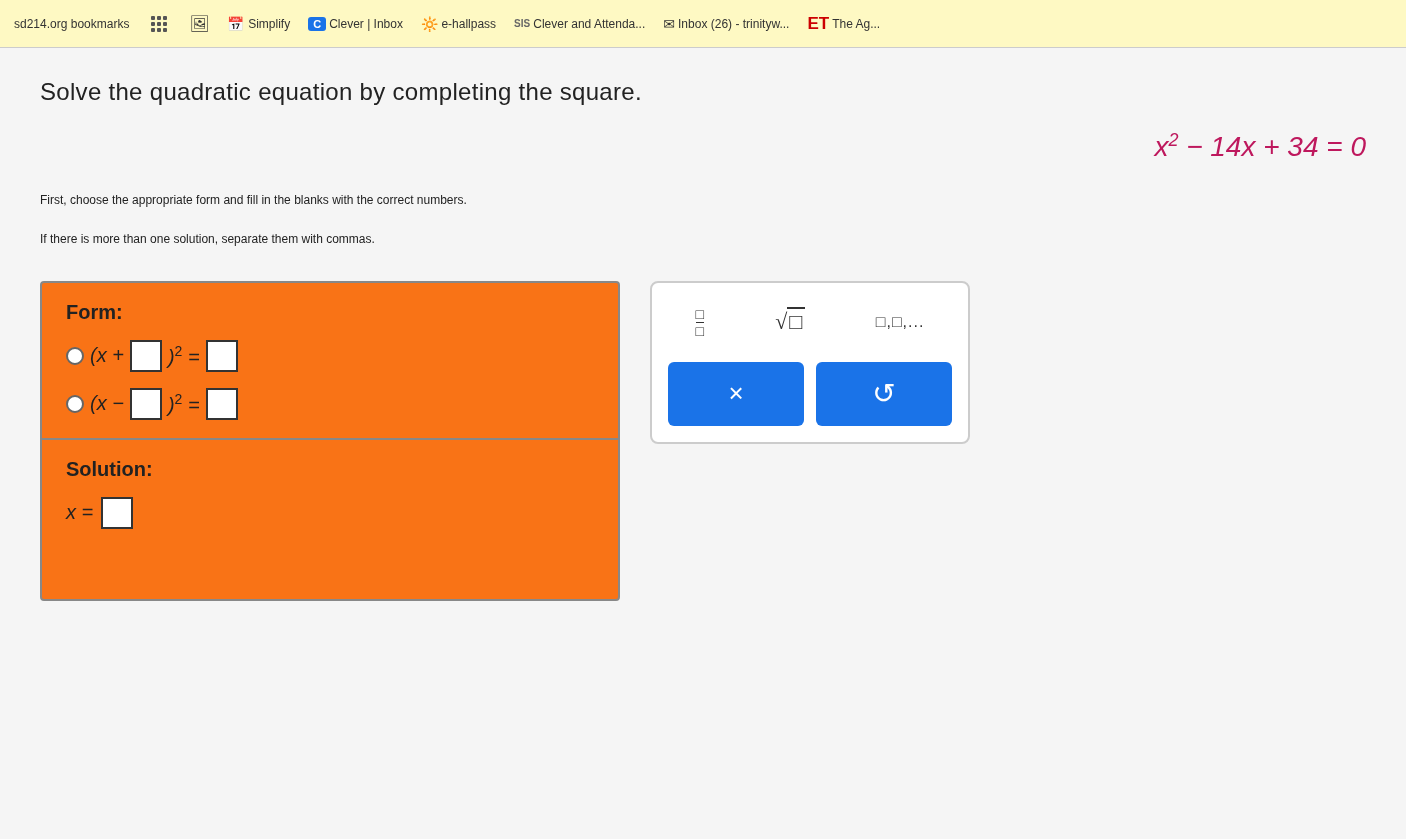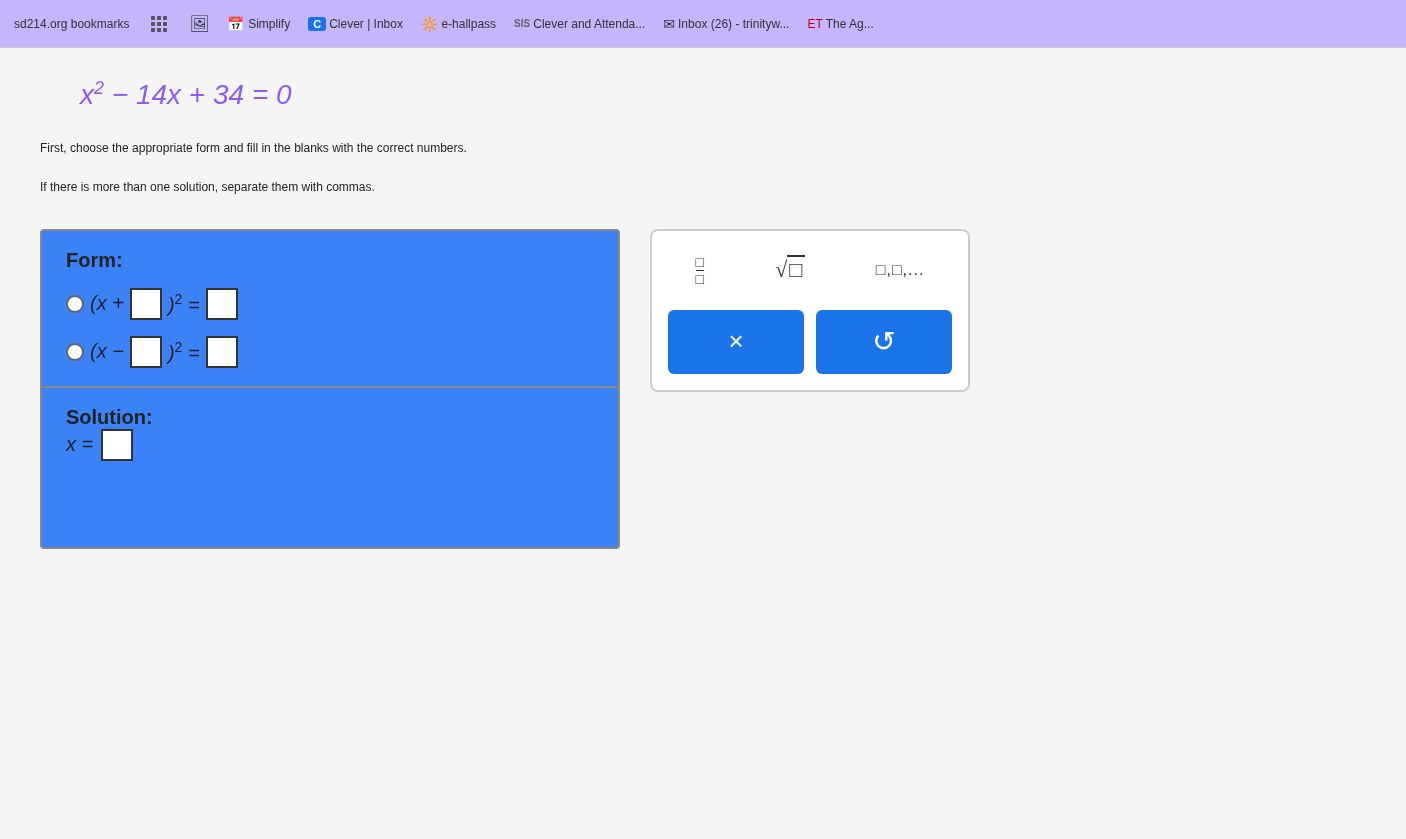--- a/index.html
+++ b/index.html
@@ -7,21 +7,21 @@
     body {
       font-family: Arial, sans-serif;
       background: #f0f0f0;
       width: 1406px;
       min-height: 839px;
       overflow-x: hidden;
     }
 
     
     .browser-toolbar {
-      background: #c4b5fd;
+      background: #fef9c3;
       height: 48px;
       display: flex;
       align-items: center;
       padding: 0 8px;
       gap: 6px;
       border-bottom: 1px solid #ccc;
       font-size: 12px;
       color: #333;
       overflow: hidden;
     }
@@ -71,24 +71,25 @@
     .problem-title {
       font-size: 24px;
       font-weight: normal;
       color: #222;
       margin-bottom: 24px;
       letter-spacing: 0.3px;
     }
 
     .equation-display {
       font-size: 28px;
-      color: #8b5cf6;
+      color: #be185d;
       margin-bottom: 28px;
-      margin-left: 40px;
+      margin-left: 60px;
       font-style: italic;
+      text-align: right;
     }
 
     .equation-display sup {
       font-size: 18px;
     }
 
     .problem-instructions {
       font-size: 12px;
       color: #222;
       line-height: 1.6;
@@ -97,21 +98,21 @@
     }
 
     .interactive-area {
       display: flex;
       gap: 30px;
       align-items: flex-start;
     }
 
     
     .form-panel {
-      background: #3b82f6;
+      background: #f97316;
       border: 2px solid #888;
       border-radius: 4px;
       width: 580px;
       min-height: 320px;
     }
 
     .form-section {
       padding: 18px 24px 18px 24px;
       border-bottom: 2px solid #888;
     }
@@ -161,20 +162,21 @@
     }
 
     .solution-section {
       padding: 18px 24px;
     }
 
     .solution-label {
       font-size: 20px;
       font-weight: bold;
       color: #222;
+      margin-bottom: 16px;
     }
 
     .solution-row {
       display: flex;
       align-items: center;
       gap: 8px;
       font-size: 20px;
       font-style: italic;
       color: #222;
     }
@@ -313,27 +315,28 @@
     <span style="font-size:10px;font-weight:bold;color:#666;">SIS</span>
     <span>Clever and Attenda...</span>
   </span>
 
   <span class="bookmark-item">
     <span style="font-size:14px;">✉</span>
     <span>Inbox (26) - trinityw...</span>
   </span>
 
   <span class="bookmark-item">
-    <span style="font-size:12px;font-weight:normal;color:#c00;">ET</span>
+    <span style="font-size:17px;font-weight:bold;color:#c00;">ET</span>
     <span>The Ag...</span>
   </span>
 </div>
 
 <div class="main-content">
 
+  <div class="problem-title">Solve the quadratic equation by completing the square.</div>
 
   <div class="equation-display">
     <i>x</i><sup>2</sup> − 14<i>x</i> + 34 = 0
   </div>
 
   <div class="problem-instructions">
     <span>First, choose the appropriate form and fill in the blanks with the correct numbers.</span><br>
     <br>
     <span>If there is more than one solution, separate them with commas.</span>
   </div>

